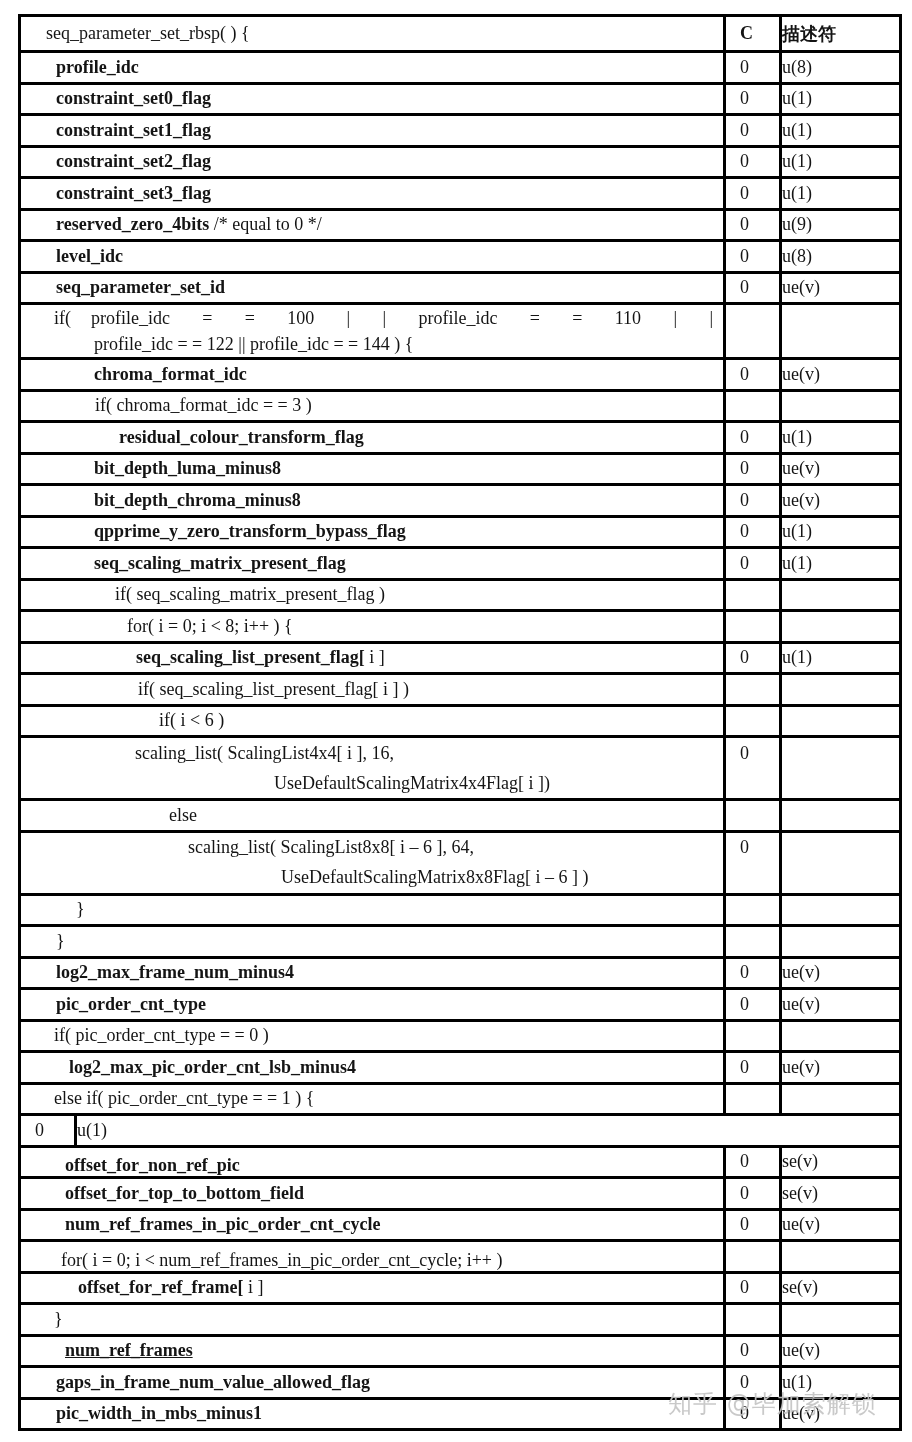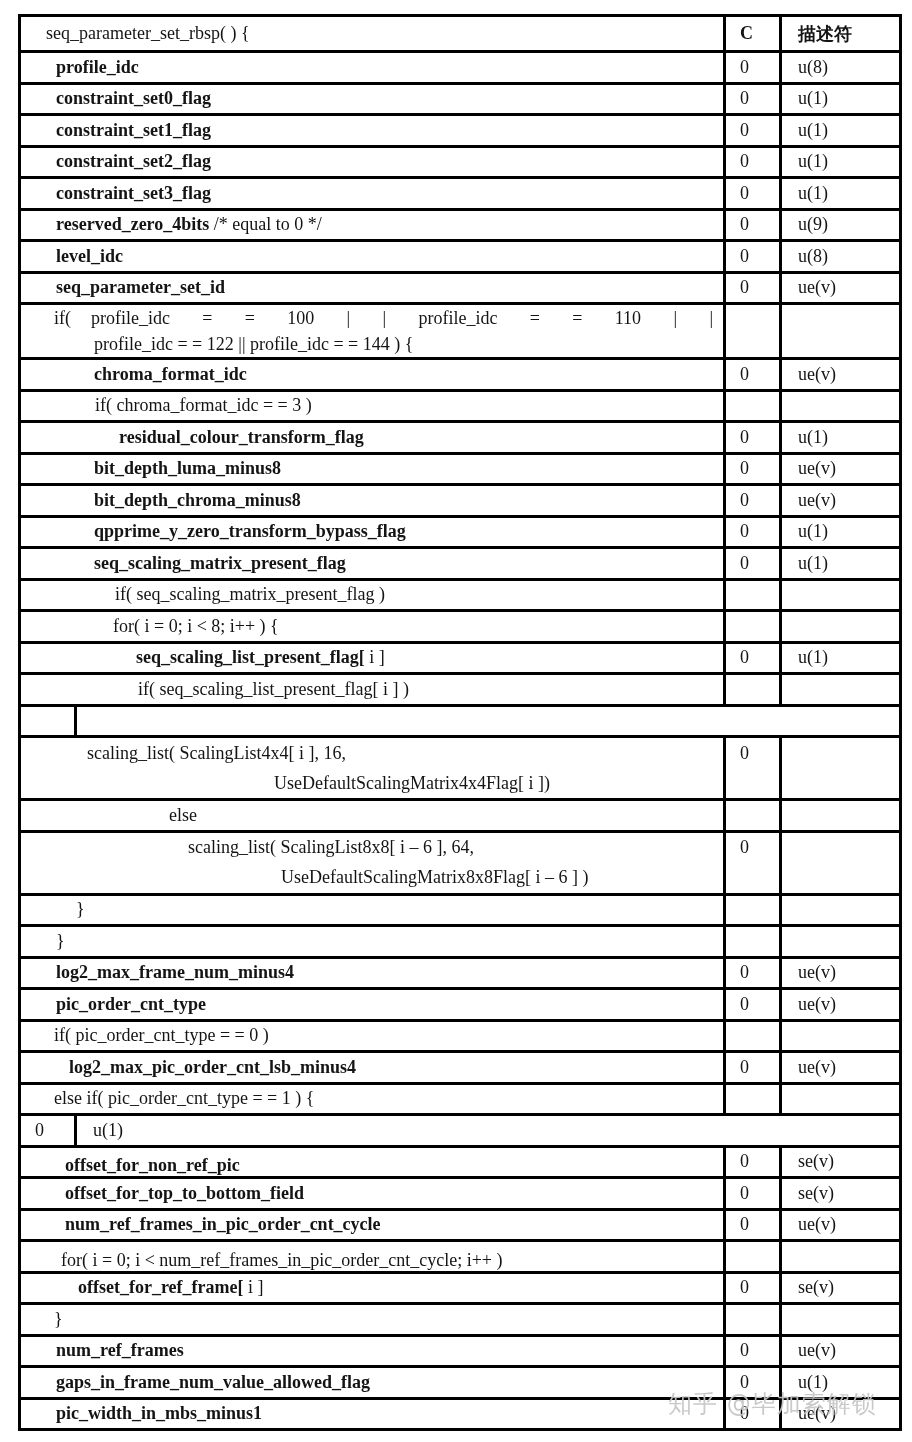--- a/index.html
+++ b/index.html
@@ -21,21 +21,21 @@
     border-bottom: none;
     background: #fff;
   }
   .tr { display: flex; align-items: stretch; border-bottom: 3px solid #000; }
   .td1 { width: 705px; border-right: 3px solid #000; }
   .td2 { width: 56px;  border-right: 3px solid #000; }
   .td3 { flex: 1; }
   .line { display: flex; align-items: center; }
   .line span { white-space: pre; }
   .td2 .line { padding-left: 14px; }
-  .td3 .line { padding-left: 16px; }
+  .td3 .line { }
   .b { font-weight: 700; }
   .jwrap {
     flex: 1;
     display: flex;
     justify-content: space-between;
     margin-right: 10px;
   }
   .head .td2 span, .head .td3 span { font-weight: 700; }
   .head .td3 span { font-size: 18px; }
   .wm {
@@ -360,21 +360,21 @@
         </div>
       </div>
       <div class="td3">
         <div class="line" style="min-height: 28.5px;">
           <span></span>
         </div>
       </div>
     </div>
     <div class="tr">
       <div class="td1">
-        <div class="line" style="min-height: 28.5px; padding-left: 92px;">
+        <div class="line" style="min-height: 28.5px; padding-left: 92px; margin-left: 14px;">
           <span>for( i = 0; i &lt; 8; i++ ) {</span>
         </div>
       </div>
       <div class="td2">
         <div class="line" style="min-height: 28.5px;">
           <span></span>
         </div>
       </div>
       <div class="td3">
         <div class="line" style="min-height: 28.5px;">
@@ -411,34 +411,39 @@
           <span></span>
         </div>
       </div>
       <div class="td3">
         <div class="line" style="min-height: 28.5px;">
           <span></span>
         </div>
       </div>
     </div>
     <div class="tr">
-      <div class="td2">
-        <div class="line" style="min-height: 28.5px;">
-          <span></span>
-        </div>
-      </div>
-      <div class="td3">
-        <div class="line" style="min-height: 28.5px;">
-          <span></span>
-        </div>
-      </div>
-    </div>
-    <div class="tr">
-      <div class="td1">
-        <div class="line" style="min-height: 30px; padding-left: 66px;">
+      <div class="td1">
+        <div class="line" style="min-height: 28.5px; padding-left: 138px;">
+          <span>if( i &lt; 6 )</span>
+        </div>
+      </div>
+      <div class="td2">
+        <div class="line" style="min-height: 28.5px;">
+          <span></span>
+        </div>
+      </div>
+      <div class="td3">
+        <div class="line" style="min-height: 28.5px;">
+          <span></span>
+        </div>
+      </div>
+    </div>
+    <div class="tr">
+      <div class="td1">
+        <div class="line" style="min-height: 30px; padding-left: 114px;">
           <span>scaling_list( ScalingList4x4[ i ], 16,</span>
         </div>
         <div class="line" style="min-height: 30px; padding-left: 253px;">
           <span>UseDefaultScalingMatrix4x4Flag[ i ])</span>
         </div>
       </div>
       <div class="td2">
         <div class="line" style="min-height: 30px;">
           <span>0</span>
         </div>
@@ -715,21 +720,21 @@
         </div>
       </div>
       <div class="td3">
         <div class="line" style="min-height: 28.5px;">
           <span></span>
         </div>
       </div>
     </div>
     <div class="tr">
       <div class="td1">
-        <div class="line" style="min-height: 28.5px; padding-left: 35px;">
+        <div class="line" style="min-height: 28.5px; padding-left: 44px; text-decoration: underline;">
           <span class="b">num_ref_frames</span>
         </div>
       </div>
       <div class="td2">
         <div class="line" style="min-height: 28.5px;">
           <span>0</span>
         </div>
       </div>
       <div class="td3">
         <div class="line" style="min-height: 28.5px;">

